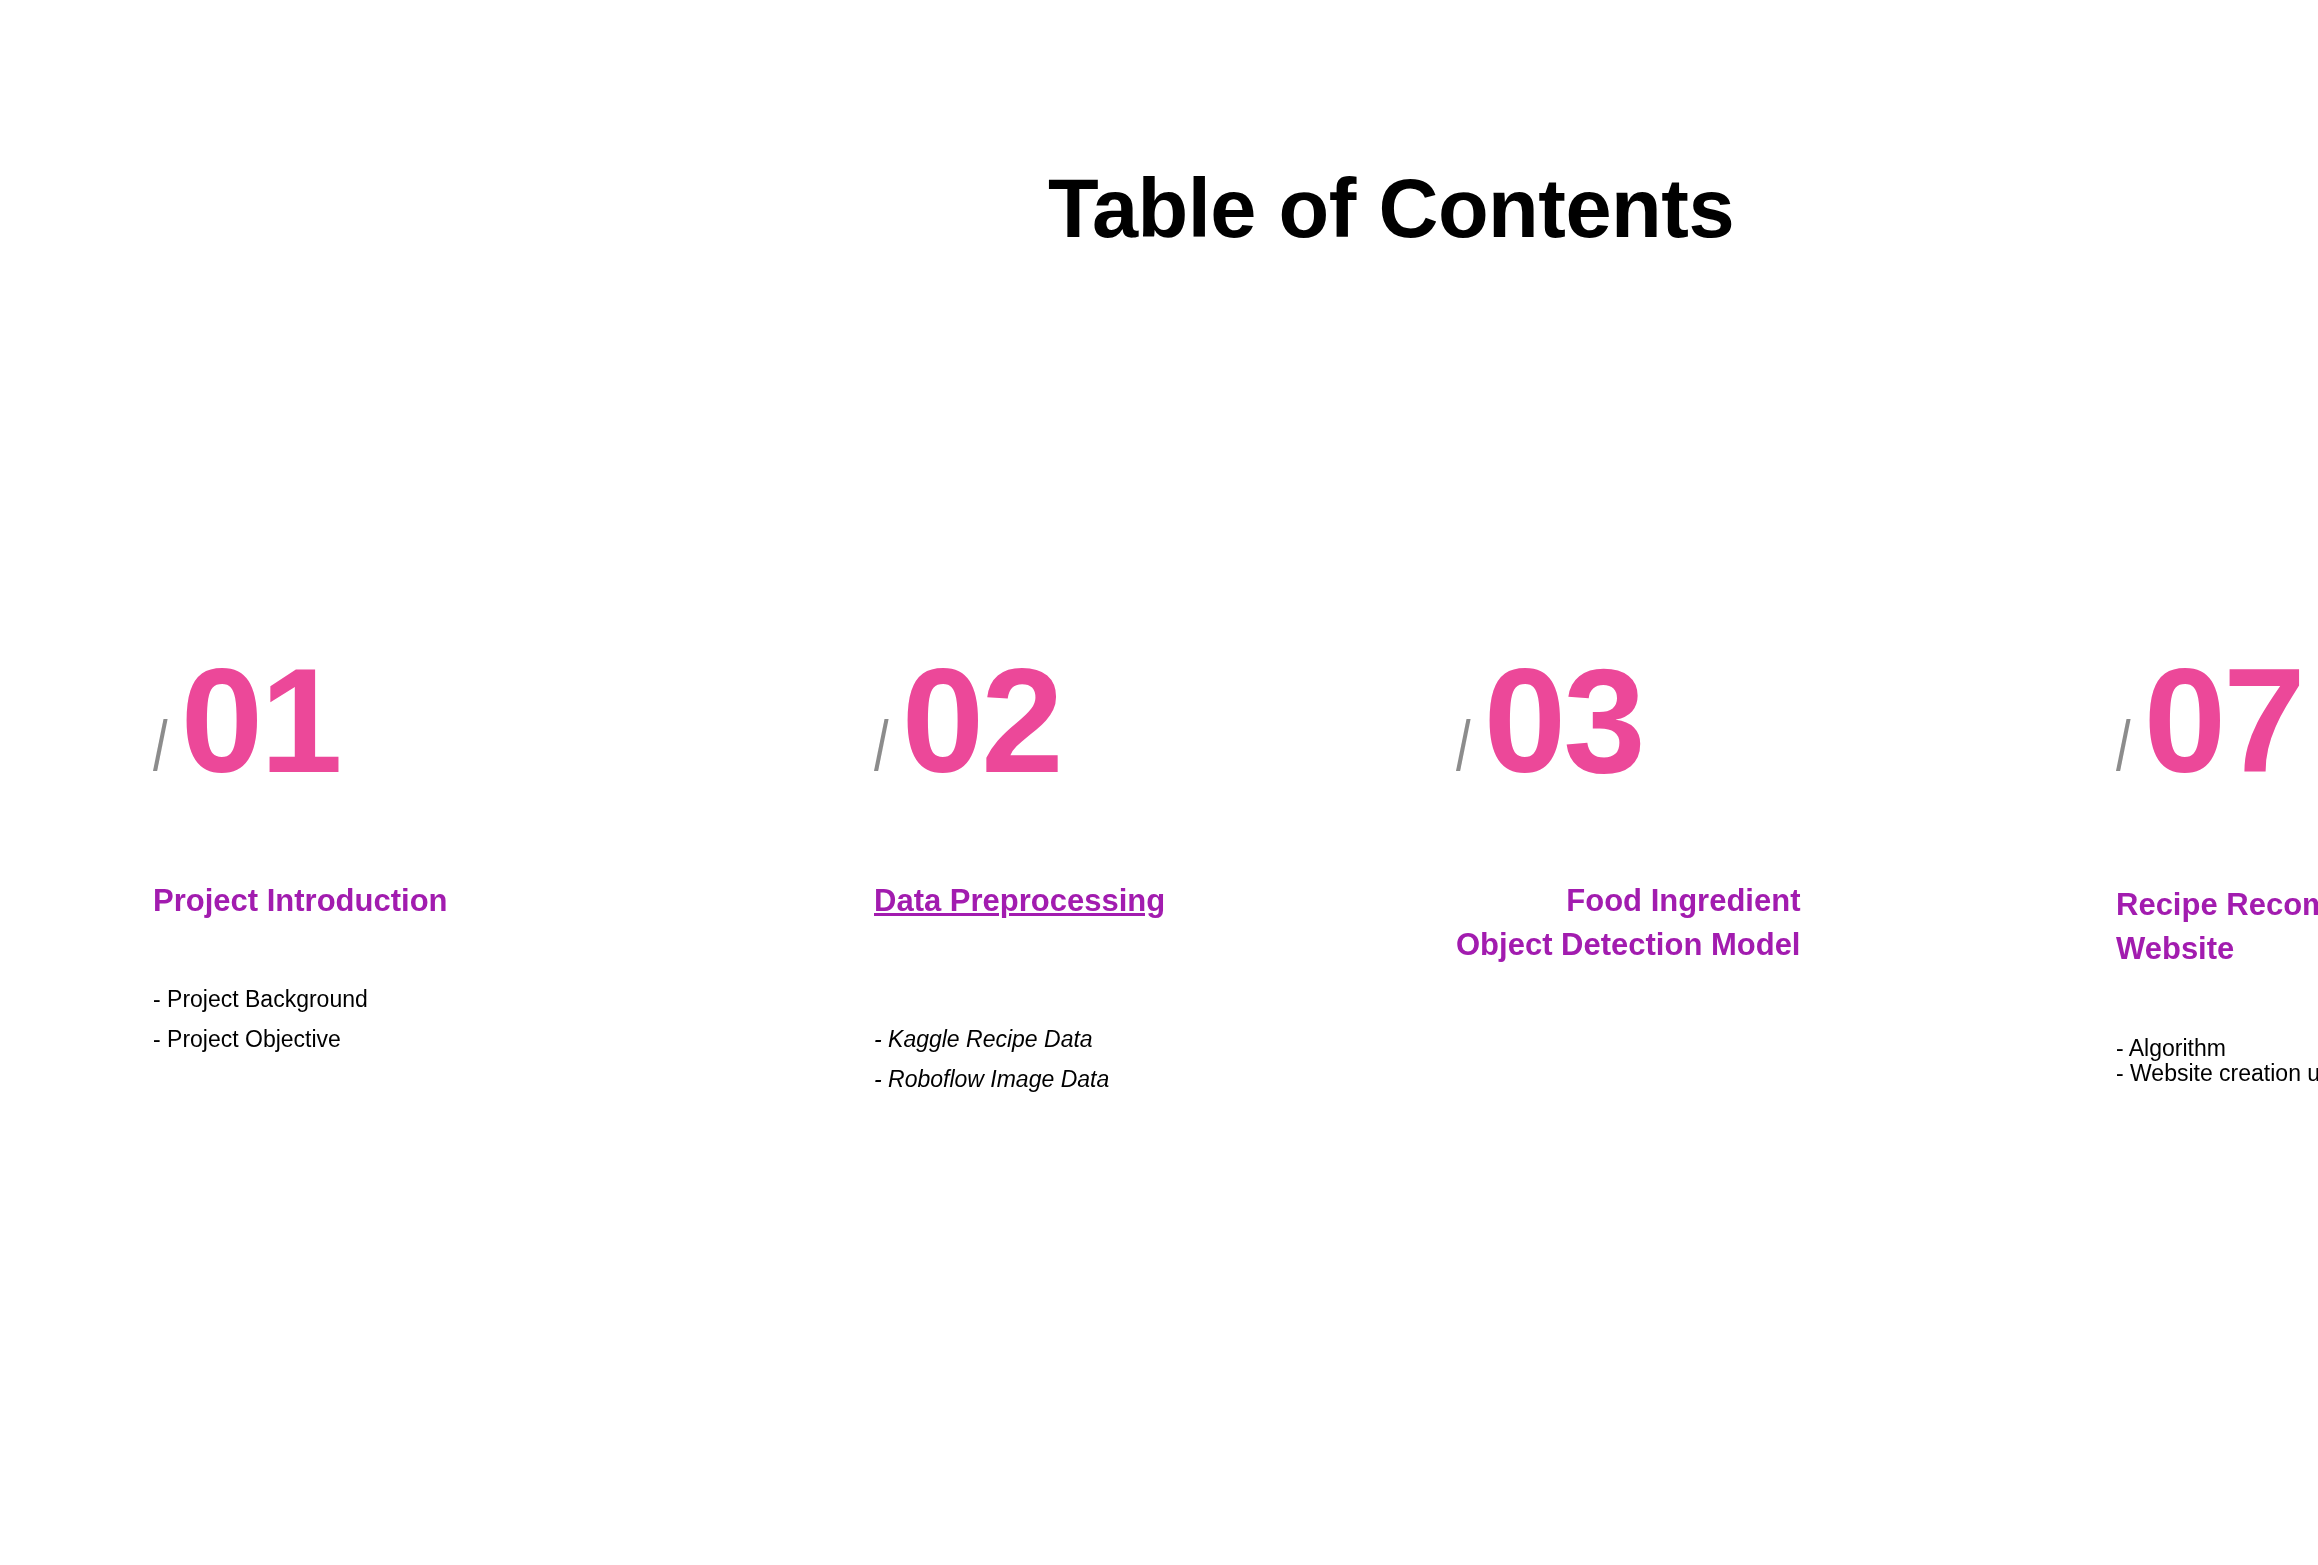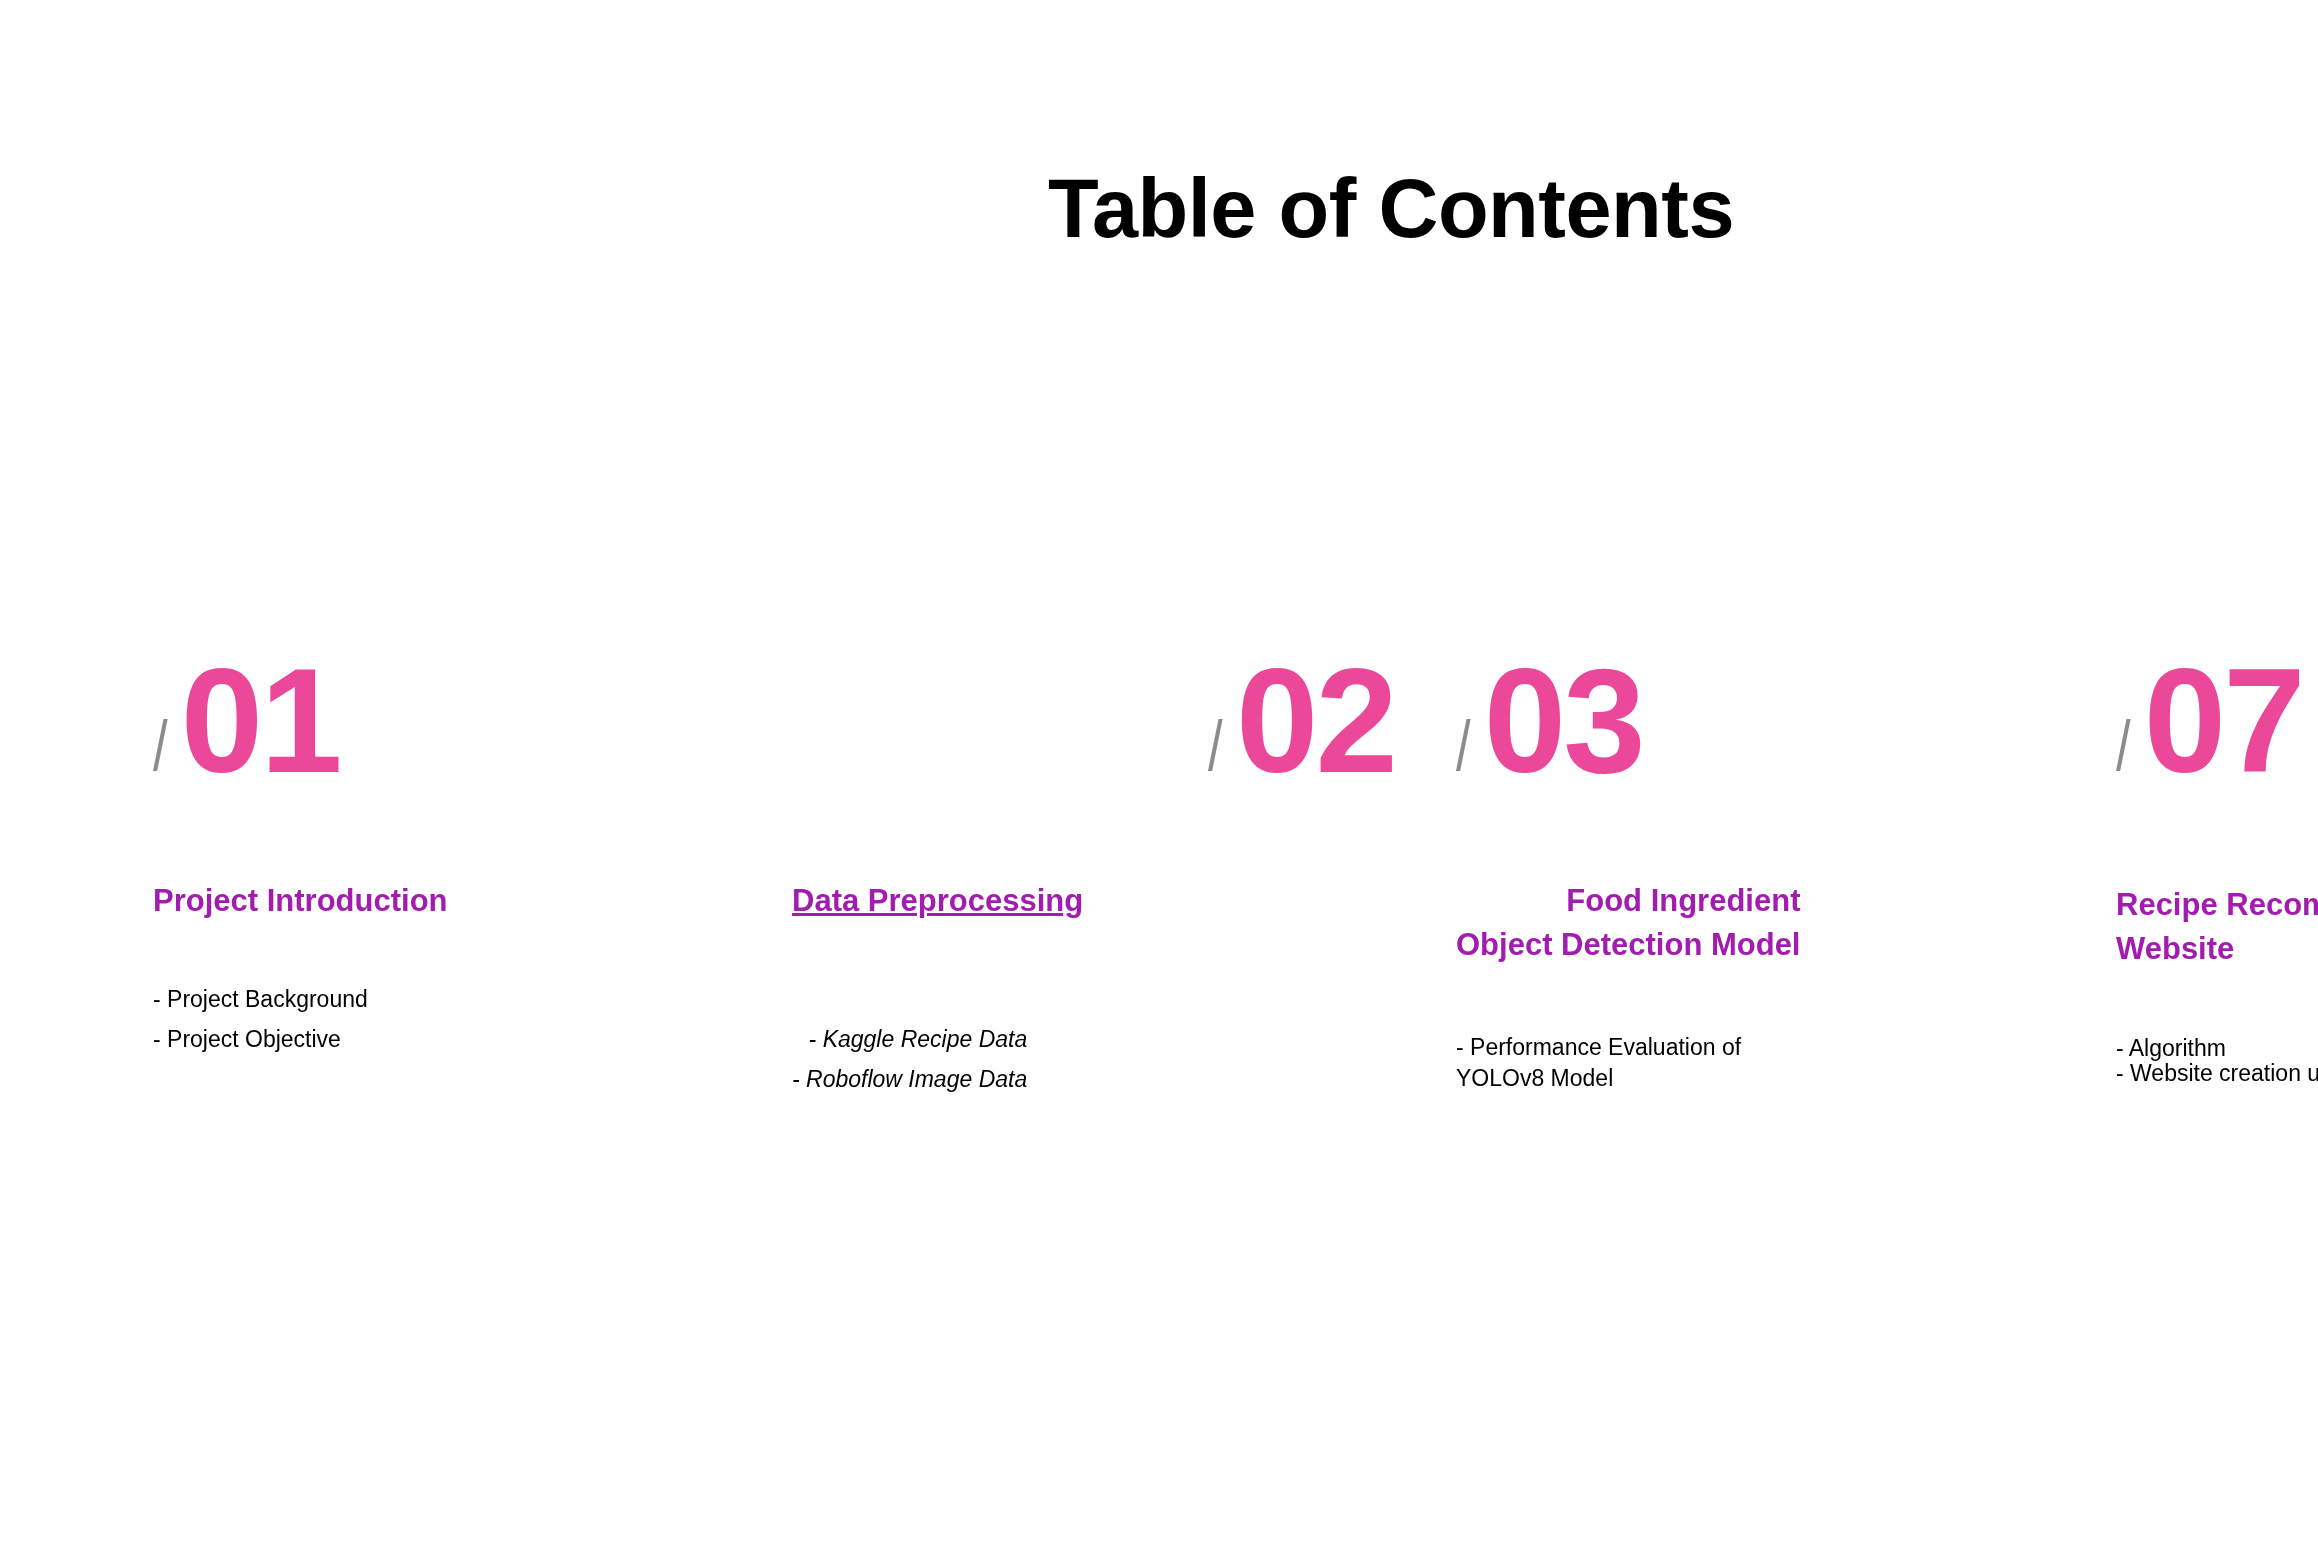--- a/index.html
+++ b/index.html
@@ -35,21 +35,21 @@
     white-space: nowrap;
   }
 
   
   .toc-col {
     position: absolute;
     top: 647px;
   }
 
   .toc-col.c1 { left: 153px;  width: 658px; }
-  .toc-col.c2 { left: 792px; width: 603px; text-align: right; }
+  .toc-col.c2 { left: 874px; width: 603px; }
   .toc-col.c3 { left: 1456px; width: 649px; }
   .toc-col.c4 { left: 2116px; width: 658px; }
 
   
   .num-row {
     display: block;
     height: 185px;
     white-space: nowrap;
   }
 
@@ -130,22 +130,20 @@
     <div class="col-bullets">- Kaggle Recipe Data
 - Roboflow Image Data</div>
   </div>
 
   <div class="toc-col c3">
     <div class="num-row">
       <span class="num-slash">/</span><span class="num-digits">03</span>
     </div>
     <div class="col-heading">Food Ingredient
 Object Detection Model</div>
-    <div class="col-bullets">- Performance Evaluation of
-   YOLOv8 Model</div>
   </div>
 
   <div class="toc-col c4">
     <div class="num-row">
       <span class="num-slash">/</span><span class="num-digits">07</span>
     </div>
     <div class="col-heading">Recipe Recommendation
 Website</div>
     <div class="col-bullets">- Algorithm
 - Website creation using Flask</div>

